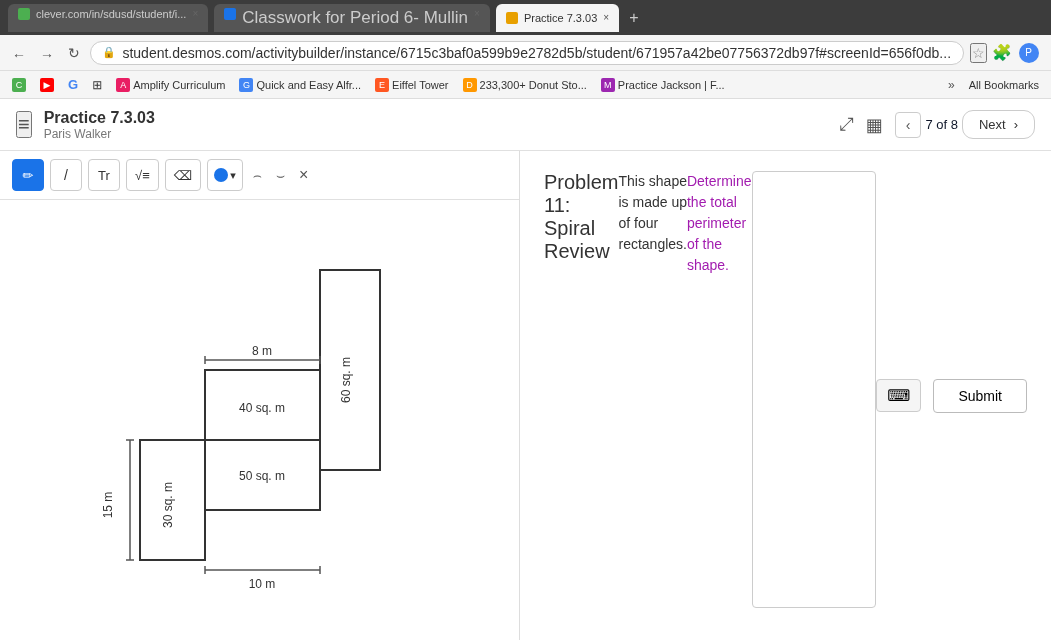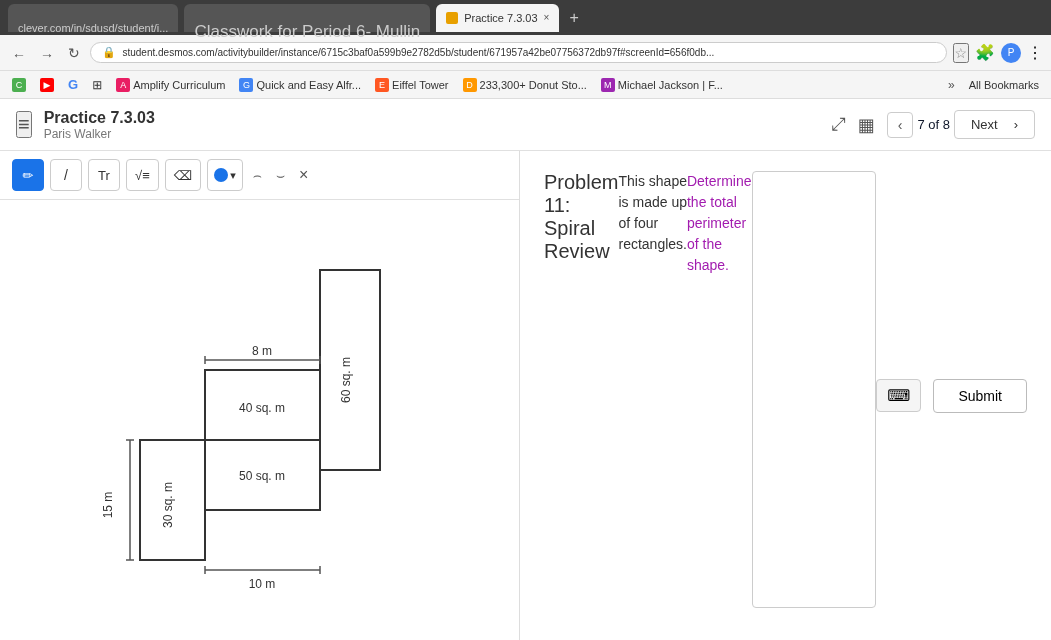--- a/index.html
+++ b/index.html
@@ -3,21 +3,21 @@
   <meta charset="utf-8">
   <style>
     * { box-sizing: border-box; margin: 0; padding: 0; }
     body { font-family: Arial, sans-serif; background: #f5f5f5; width: 1051px; height: 640px; overflow: hidden; }
 
     
     .browser-chrome { background: #3c3c3c; height: 35px; display: flex; align-items: center; padding: 0 8px; gap: 6px; }
     .tab { background: #fff; border-radius: 6px 6px 0 0; padding: 4px 10px; font-size: 11px; display: flex; align-items: center; gap: 6px; height: 28px; }
     .tab.active { background: #f5f5f5; }
     .tab-close { color: #666; font-size: 10px; cursor: pointer; }
-    .tab-inactive { background: #555; color: #ccc; border-radius: 6px 6px 0 0; padding: 12px 10px; font-size: 11px; display: flex; align-items: flex-end; gap: 6px; height: 28px; flex-direction: column; }
+    .tab-inactive { background: #555; color: #ccc; border-radius: 6px 6px 0 0; padding: 4px 10px; font-size: 11px; display: flex; align-items: flex-start; gap: 6px; height: 28px; }
     .tab-add { color: #ccc; font-size: 16px; margin-left: 4px; cursor: pointer; background: none; border: none; }
 
     
     .address-row { background: #f5f5f5; height: 36px; display: flex; align-items: center; padding: 0 8px; gap: 6px; border-bottom: 1px solid #ddd; }
     .nav-btn { background: none; border: none; font-size: 14px; color: #555; cursor: pointer; padding: 2px 4px; }
     .address-bar { flex: 1; background: #fff; border: 1px solid #ccc; border-radius: 20px; padding: 3px 12px; font-size: 11px; color: #333; display: flex; align-items: center; }
     .star-btn { font-size: 14px; color: #888; cursor: pointer; }
     .profile-icons { display: flex; gap: 6px; align-items: center; }
     .profile-icon { width: 20px; height: 20px; border-radius: 50%; background: #4285f4; display: flex; align-items: center; justify-content: center; font-size: 10px; color: #fff; }
 
@@ -31,21 +31,21 @@
     .hamburger { font-size: 20px; color: #555; cursor: pointer; margin-right: 12px; }
     .app-title-block { display: flex; flex-direction: column; }
     .app-title { font-size: 16px; font-weight: bold; color: #333; }
     .app-subtitle { font-size: 12px; color: #777; }
     .header-right { margin-left: auto; display: flex; align-items: center; gap: 12px; }
     .fullscreen-btn { font-size: 18px; color: #555; cursor: pointer; background: none; border: none; }
     .grid-btn { font-size: 18px; color: #555; cursor: pointer; background: none; border: none; }
     .nav-arrows { display: flex; align-items: center; gap: 4px; }
     .arrow-btn { background: #fff; border: 1px solid #ccc; border-radius: 4px; padding: 4px 10px; cursor: pointer; font-size: 14px; color: #555; }
     .page-indicator { font-size: 13px; color: #0f172a; }
-    .next-btn { background: #fff; border: 1px solid #ccc; border-radius: 4px; padding: 6px 16px; cursor: pointer; font-size: 13px; color: #333; display: flex; align-items: center; gap: 16px; }
+    .next-btn { background: #fff; border: 1px solid #ccc; border-radius: 11px; padding: 6px 16px; cursor: pointer; font-size: 13px; color: #333; display: flex; align-items: center; gap: 8px; }
 
     
     .main-content { display: flex; height: calc(640px - 35px - 36px - 28px - 52px); background: #e8e8e8; }
 
     
     .left-panel { flex: 0 0 520px; background: #fff; display: flex; flex-direction: column; position: relative; border-right: 1px solid #ddd; }
 
     
     .toolbar { display: flex; align-items: center; padding: 8px 12px; gap: 6px; border-bottom: 1px solid #e0e0e0; background: #fff; }
     .tool-btn { background: none; border: 1px solid #ccc; border-radius: 4px; padding: 5px 8px; cursor: pointer; font-size: 13px; color: #333; display: flex; align-items: center; justify-content: center; min-width: 32px; height: 32px; }
@@ -99,21 +99,21 @@
   </div>
   <button class="tab-add">+</button>
 </div>
 
 <div class="address-row">
   <button class="nav-btn">←</button>
   <button class="nav-btn">→</button>
   <button class="nav-btn">↻</button>
   <div class="address-bar">
     <span style="margin-right:6px;color:#555;font-size:11px;">🔒</span>
-    <span style="font-size:10px;">student.desmos.com/activitybuilder/instance/6715c3baf0a599b9e2782d5b/student/671957a42be07756372db97f#screenId=656f0db...</span>
+    <span style="font-size:14px;">student.desmos.com/activitybuilder/instance/6715c3baf0a599b9e2782d5b/student/671957a42be07756372db97f#screenId=656f0db...</span>
   </div>
   <button class="star-btn">☆</button>
   <div class="profile-icons">
     <span style="font-size:16px;cursor:pointer;">🧩</span>
     <div class="profile-icon">P</div>
     <span style="font-size:16px;cursor:pointer;">⋮</span>
   </div>
 </div>
 
 <div class="bookmarks-bar">
@@ -140,21 +140,21 @@
   <span class="bookmark-item">
     <span style="background:#ff5722;color:#fff;width:14px;height:14px;border-radius:2px;font-size:9px;display:inline-flex;align-items:center;justify-content:center;">E</span>
     <span>Eiffel Tower</span>
   </span>
   <span class="bookmark-item">
     <span style="background:#ff9800;color:#fff;width:14px;height:14px;border-radius:2px;font-size:9px;display:inline-flex;align-items:center;justify-content:center;">D</span>
     <span>233,300+ Donut Sto...</span>
   </span>
   <span class="bookmark-item">
     <span style="background:#9c27b0;color:#fff;width:14px;height:14px;border-radius:2px;font-size:9px;display:inline-flex;align-items:center;justify-content:center;">M</span>
-    <span>Michael Jackson | F...</span>
+    <span>Practice Jackson | F...</span>
   </span>
   <span class="bookmark-more">»</span>
   <span class="bookmark-item" style="margin-left:4px;">
     <span>All Bookmarks</span>
   </span>
 </div>
 
 <div class="app-header">
   <button class="hamburger">≡</button>
   <div class="app-title-block">

